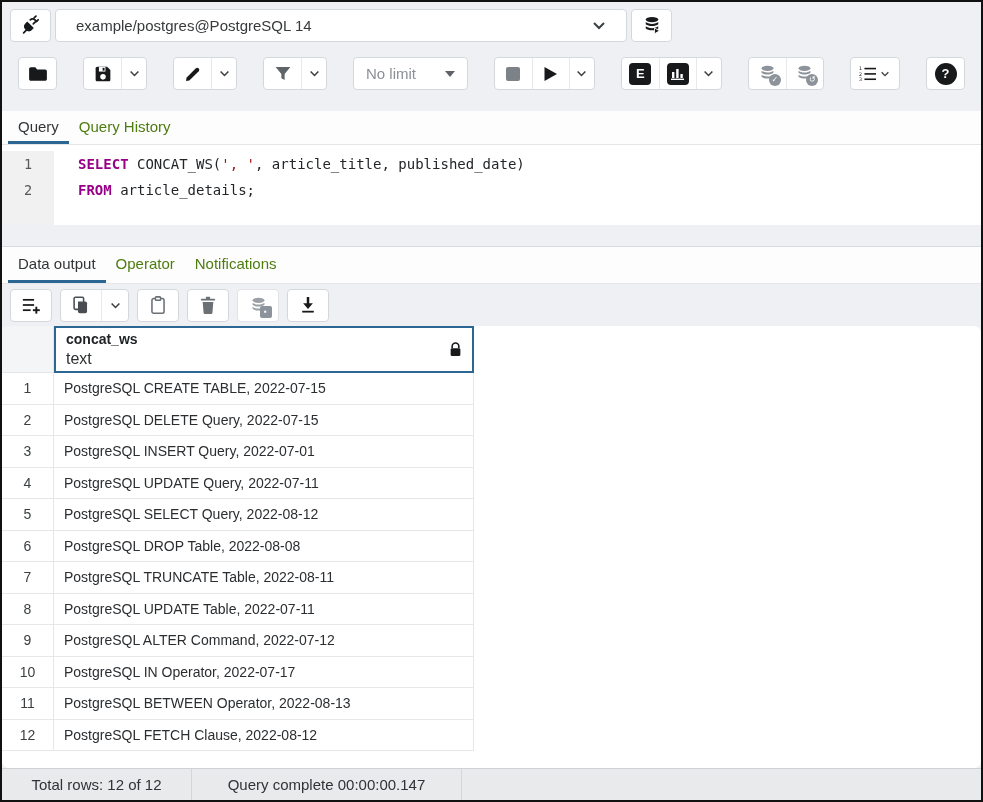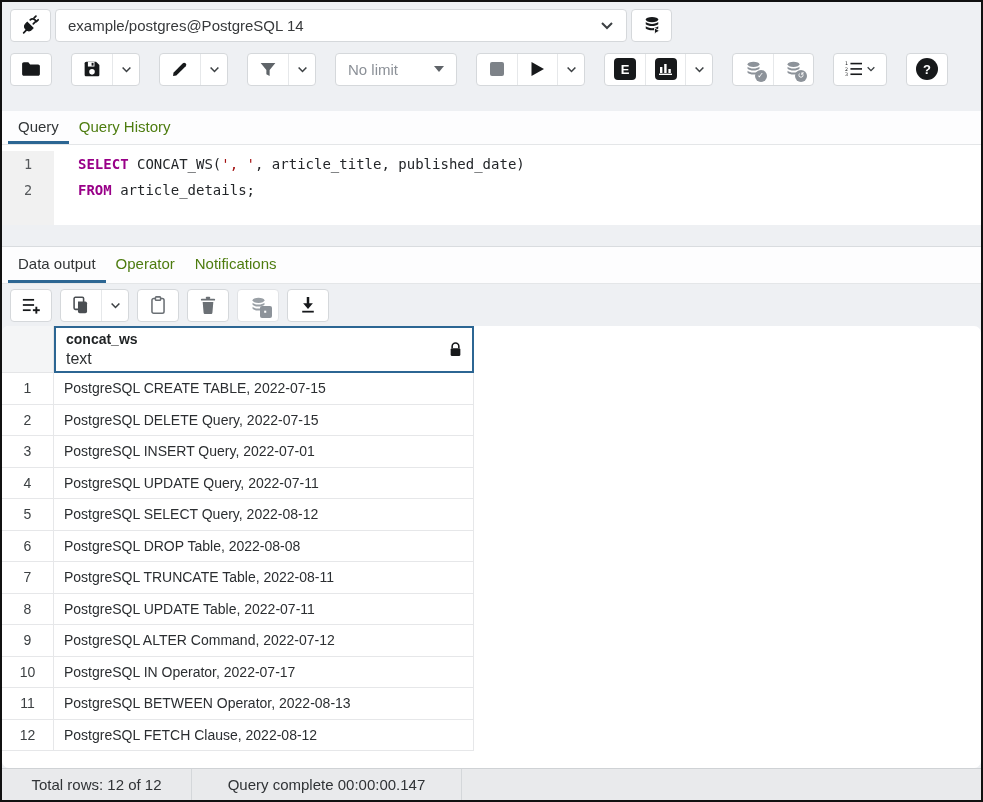--- a/index.html
+++ b/index.html
@@ -10,25 +10,25 @@
   }
   
   .conn-bar { height: 46px; flex: 0 0 46px; display: flex; align-items: center; padding: 0 8px; gap: 4px; }
   .btn {
     background: #fff; border: 1px solid #d5d8db; border-radius: 4px;
     height: 33px; display: inline-flex; align-items: center; justify-content: center;
     cursor: pointer;
   }
   .icon-btn { width: 41px; }
   .conn-select {
-    width: 572px; justify-content: space-between; padding: 0 12px;
+    width: 572px; justify-content: space-between; padding: 0 20px;
     font-size: 15px; color: #37393b;
   }
   
-  .toolbar { height: 42px; flex: 0 0 42px; display: flex; align-items: center; padding: 0 8px; gap: 19px; }
+  .toolbar { height: 42px; flex: 0 0 42px; display: flex; align-items: flex-end; padding: 0 16px; gap: 26px; }
   .btn-group { display: inline-flex; background: #fff; border: 1px solid #d5d8db; border-radius: 4px; height: 33px; overflow: hidden; }
   .tb-btn { width: 40px; height: 100%; display: inline-flex; align-items: center; justify-content: center; cursor: pointer; border-left: 1px solid #e6e8ea; }
   .tb-btn:first-child { border-left: none; }
   .tb-btn.narrow { width: 27px; }
   .limit-select { width: 122px; padding: 0 12px; justify-content: space-between; font-size: 15px; color: #8b9097; }
   .caret-down { width: 0; height: 0; border-left: 5px solid transparent; border-right: 5px solid transparent; border-top: 6px solid #5f6368; }
   .sq-badge { width: 22px; height: 22px; background: #17191b; border-radius: 4px; color: #fff; display: inline-flex; align-items: center; justify-content: center; font-size: 13px; font-weight: bold; }
   .circle-badge { width: 22px; height: 22px; background: #17191b; border-radius: 50%; color: #fff; display: inline-flex; align-items: center; justify-content: center; font-size: 13px; font-weight: bold; }
   .db-wrap { position: relative; display: inline-flex; }
   .mini-badge { position: absolute; right: -4px; bottom: -3px; width: 12px; height: 12px; border-radius: 50%; background: #8d939a; color: #fff; font-size: 8px; line-height: 12px; text-align: center; }

